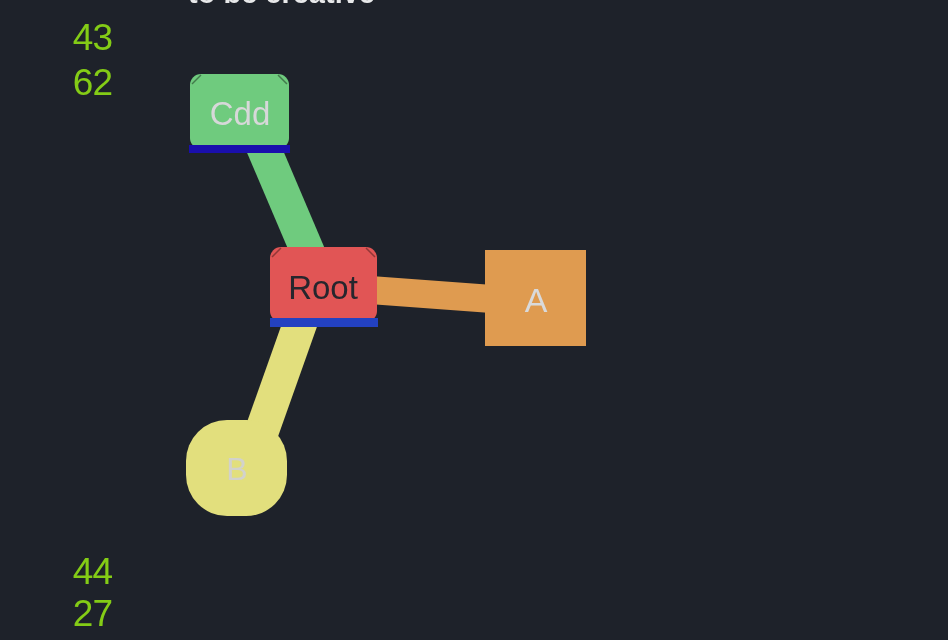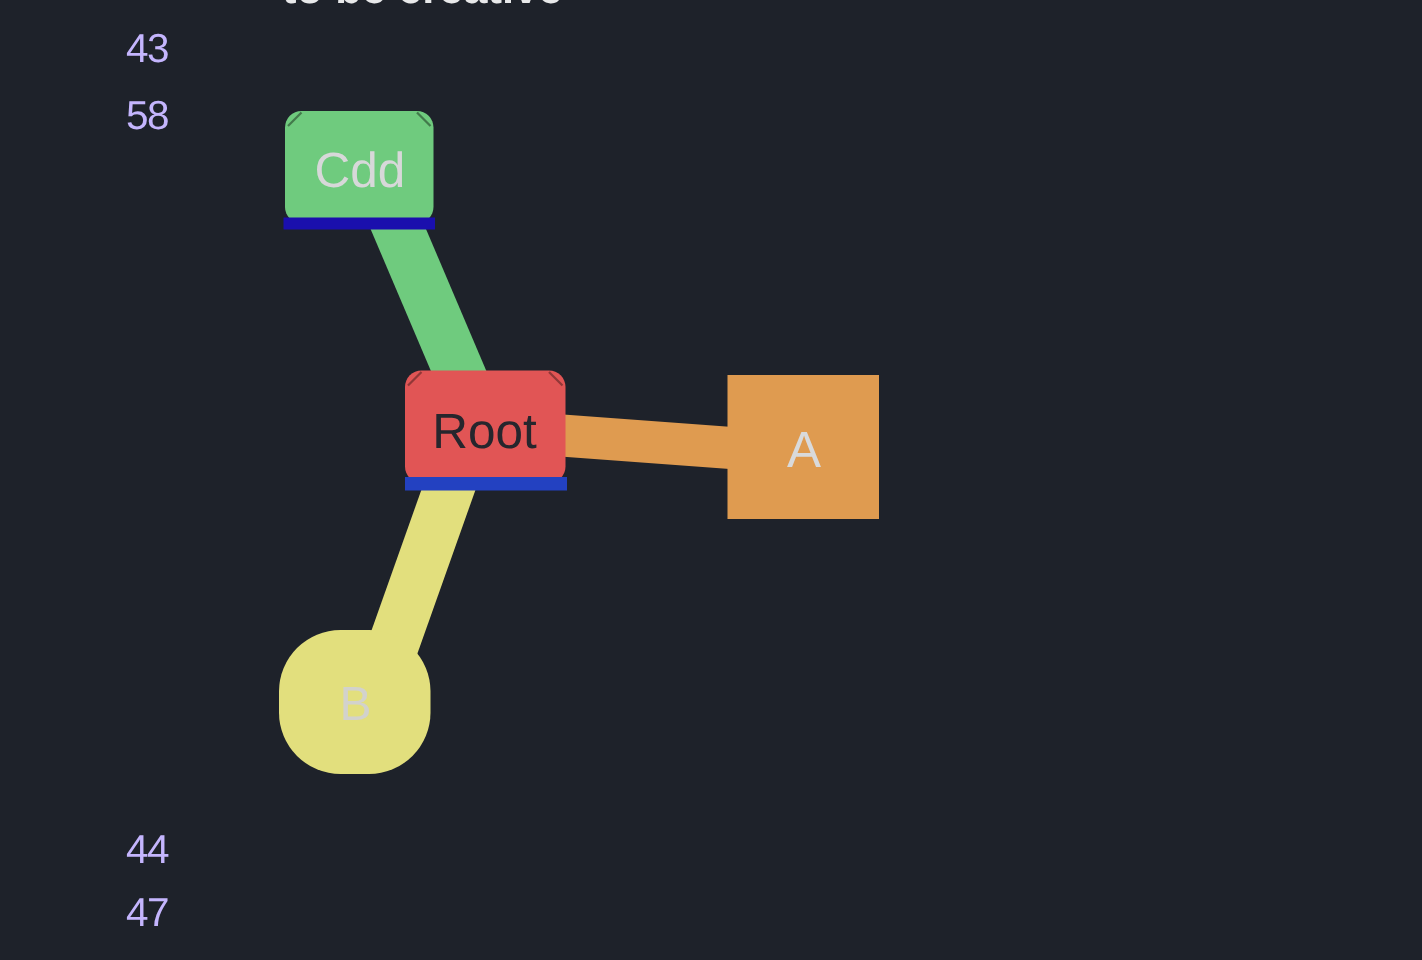--- a/index.html
+++ b/index.html
@@ -15,23 +15,23 @@
     position: relative;
     width: 948px;
     height: 640px;
     background: #1e222a;
   }
   .gutter-num {
     position: absolute;
     left: 68px;
     width: 44px;
     text-align: right;
-    font-size: 27px;
+    font-size: 37px;
     letter-spacing: -1px;
-    color: #c4b5fd;
+    color: #84cc16;
     line-height: 1;
     user-select: none;
   }
   .doc-heading {
     position: absolute;
     left: 188px;
     top: -21px;
     font-size: 29px;
     font-weight: bold;
     color: #e8e9ea;
@@ -46,23 +46,23 @@
   svg text {
     font-family: "Liberation Sans", sans-serif;
   }
 </style>
 </head>
 <body>
 
 <div id="editor">
 
   <div class="gutter-num" style="top:19px">43</div>
-  <div class="gutter-num" style="top:64px">58</div>
+  <div class="gutter-num" style="top:64px">62</div>
   <div class="gutter-num" style="top:553px">44</div>
-  <div class="gutter-num" style="top:595px">47</div>
+  <div class="gutter-num" style="top:595px">27</div>
 
   <div class="doc-heading">to be creative</div>
 
   <svg id="graph" width="948" height="640" viewBox="0 0 948 640">
 
     <line x1="258" y1="135" x2="312" y2="262" stroke-width="34" stroke="#6fcb7e"></line>
     <line x1="370" y1="290" x2="492" y2="299" stroke-width="28" stroke="#df9b50"></line>
     <line x1="302" y1="318" x2="258" y2="442" stroke-width="34" stroke="#e2df7d"></line>
 
     <g>

